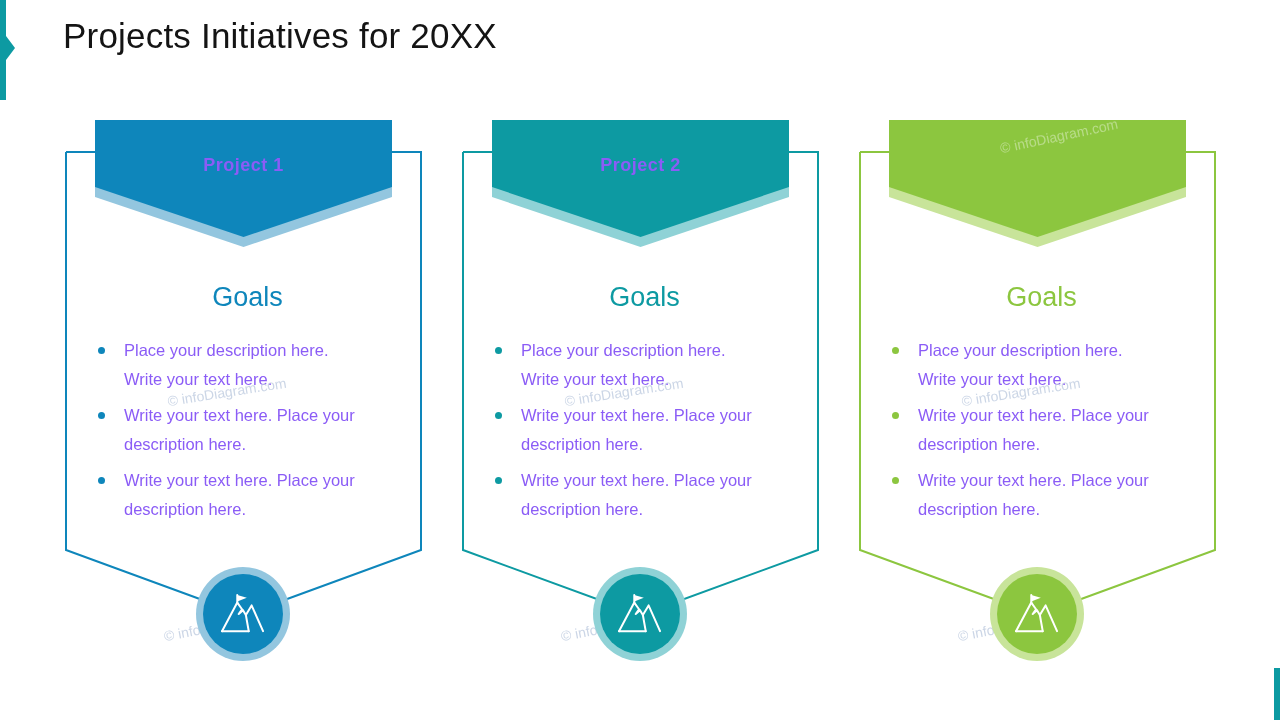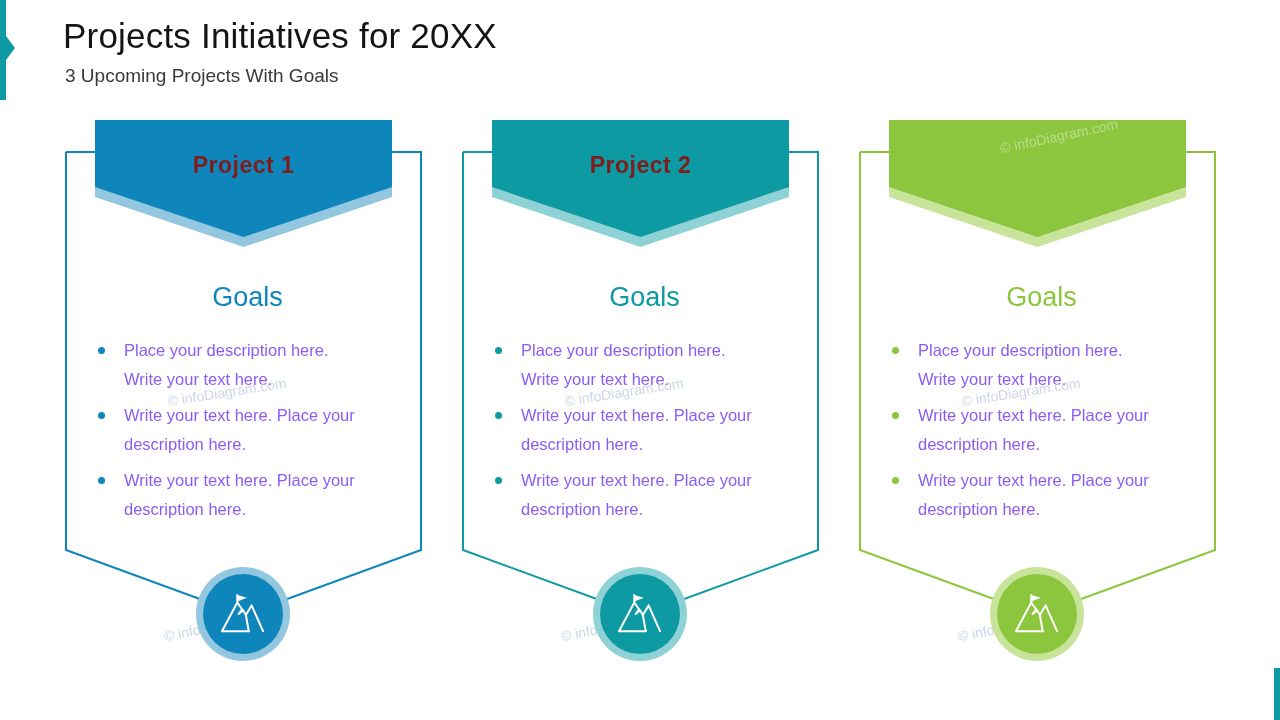--- a/index.html
+++ b/index.html
@@ -18,21 +18,21 @@
   .subtitle{position:absolute;left:65px;top:65px;font-size:19px;font-weight:400;color:#3a3a3a;}
   
   .cards{position:absolute;left:65px;top:120px;display:flex;gap:40px;}
   .card{position:relative;width:357px;height:552px;}
   .outline{position:absolute;left:0;top:0;}
   .outline path{fill:none;stroke:var(--c);stroke-width:2;}
   .banner{position:absolute;left:30px;top:0;}
   .banner .shadow{fill:var(--l);}
   .banner .main{fill:var(--c);}
   .banner-label{position:absolute;left:30px;top:13px;width:297px;height:64px;display:flex;
-    align-items:center;justify-content:center;color:#7f1d1d;font-size:23px;font-weight:700;letter-spacing:.5px;}
+    align-items:center;justify-content:center;color:#8b5cf6;font-size:18px;font-weight:700;letter-spacing:.5px;}
   .goals{position:absolute;top:162px;left:4px;width:100%;text-align:center;
     font-size:27px;font-weight:400;color:var(--c);}
   .list{position:absolute;top:216px;left:31px;width:282px;list-style:none;margin:0;padding:0;}
   .list li{position:relative;padding-left:28px;padding-right:22px;font-size:16.5px;line-height:28.5px;
     color:#8b5cf6;margin-bottom:8px;}
   .list li::before{content:"";position:absolute;left:2px;top:11px;width:7px;height:7px;
     border-radius:50%;background:var(--c);}
   .badge{position:absolute;left:131px;top:447px;width:94px;height:94px;border-radius:50%;
     background:var(--l);display:flex;align-items:center;justify-content:center;z-index:3;}
   .badge-inner{width:80px;height:80px;border-radius:50%;background:var(--c);
@@ -49,21 +49,20 @@
 </style>
 </head>
 <body>
 
 <div class="slide" style="--wm: #C3CFE2;">
 
   <div class="left-bar" style="background: rgb(13, 154, 162);"></div>
   <div class="left-chevron" style="border-left-color: rgb(13, 154, 162);"></div>
 
   <div class="title">Projects Initiatives for 20XX</div>
-  <div class="subtitle">3 Upcoming Projects With Goals</div>
 
   <div class="cards">
 
     <div class="card" style="--c: #0E86BB; --l: #93C6DF;">
       <svg class="outline" width="357" height="552" viewBox="0 0 357 552">
         <path d="M1 32 H356 V430 L178.5 495 M1 32 V430 L178.5 495"></path>
       </svg>
       <span class="wm wm-mid">© infoDiagram.com</span>
       <span class="wm wm-bottom">© infoDiagram.com</span>
       <svg class="banner" width="297" height="130" viewBox="0 0 297 130">

